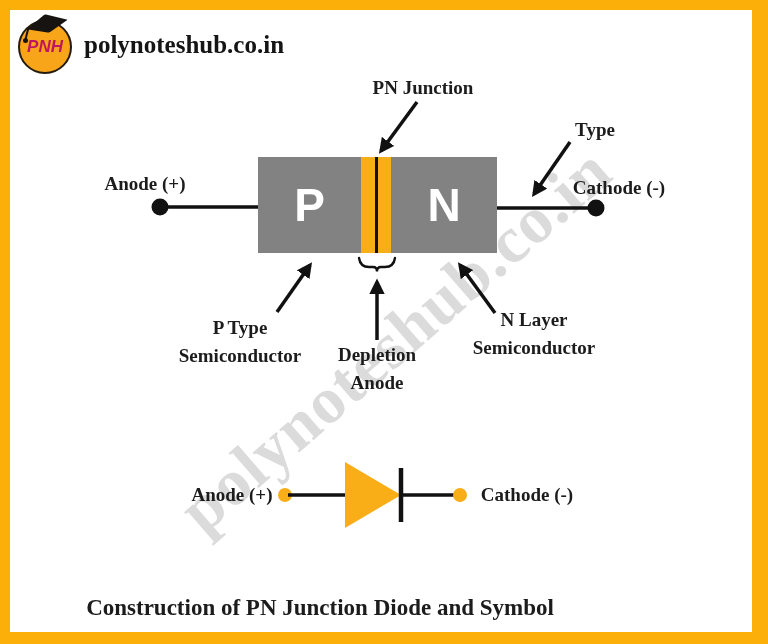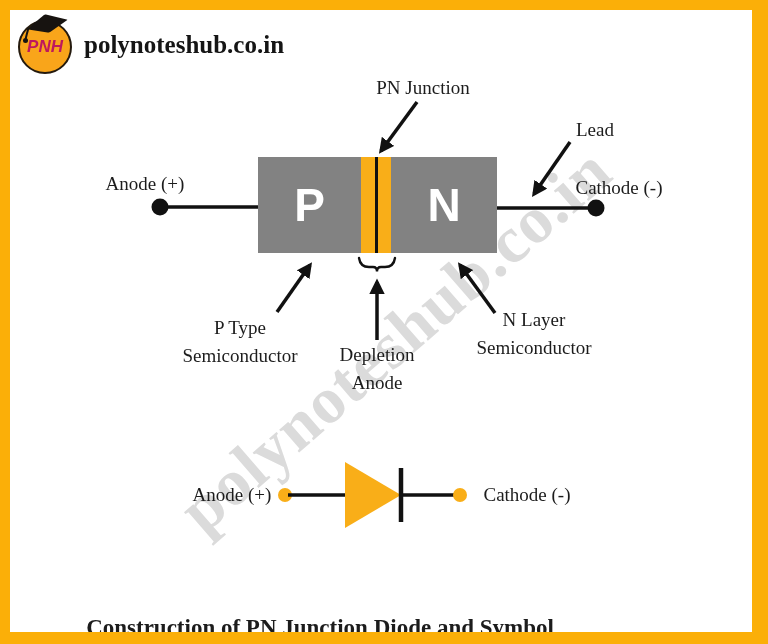--- a/index.html
+++ b/index.html
@@ -38,24 +38,24 @@
   
   .overlay{position:absolute;left:0;top:0;width:742px;height:622px;z-index:3;pointer-events:none;}
   .ln{stroke:#111;stroke-width:3.5px;fill:none;}
   .thin{stroke:#111;stroke-width:2.4px;fill:none;stroke-linecap:round;}
   .dot-black{fill:#111;}
   .dot-orange{fill:var(--accent);}
   .tri{fill:var(--accent);}
   .bar{stroke:#111;stroke-width:4.5px;}
 
   
-  .lbl{position:absolute;transform:translate(-50%,-50%);font-size:19px;line-height:28px;font-weight:400;
+  .lbl{position:absolute;transform:translate(-50%,-50%);font-size:19px;line-height:28px;font-weight:700;
     color:var(--ink);white-space:nowrap;text-align:center;z-index:4;}
   .caption{position:absolute;left:0;top:585px;width:620px;text-align:center;font-size:23px;font-weight:600;
-    color:var(--ink);z-index:4;margin-top:20px;}
+    color:var(--ink);z-index:4;}
 </style>
 </head>
 <body>
 
 <div class="stage">
   <div class="canvas">
 
     <div class="watermark">polynoteshub.co.in</div>
 
     <div class="logo">
@@ -97,21 +97,21 @@
 
       <circle class="dot-orange" cx="275" cy="485" r="7"></circle>
       <line class="ln" x1="278" y1="485" x2="336" y2="485"></line>
       <polygon class="tri" points="335,452 335,518 391,485"></polygon>
       <line class="bar" x1="391" y1="458" x2="391" y2="512"></line>
       <line class="ln" x1="393" y1="485" x2="447" y2="485"></line>
       <circle class="dot-orange" cx="450" cy="485" r="7"></circle>
     </svg>
 
     <div class="lbl" style="left:413px;top:78px;">PN Junction</div>
-    <div class="lbl" style="left:585px;top:120px;">Lead</div>
+    <div class="lbl" style="left:585px;top:120px;">Type</div>
     <div class="lbl" style="left:135px;top:174px;">Anode (+)</div>
     <div class="lbl" style="left:609px;top:178px;">Cathode (-)</div>
 
     <div class="lbl" style="left:230px;top:332px;">
       <div>P Type</div>
       <div>Semiconductor</div>
     </div>
     <div class="lbl" style="left:524px;top:324px;">
       <div>N Layer</div>
       <div>Semiconductor</div>

